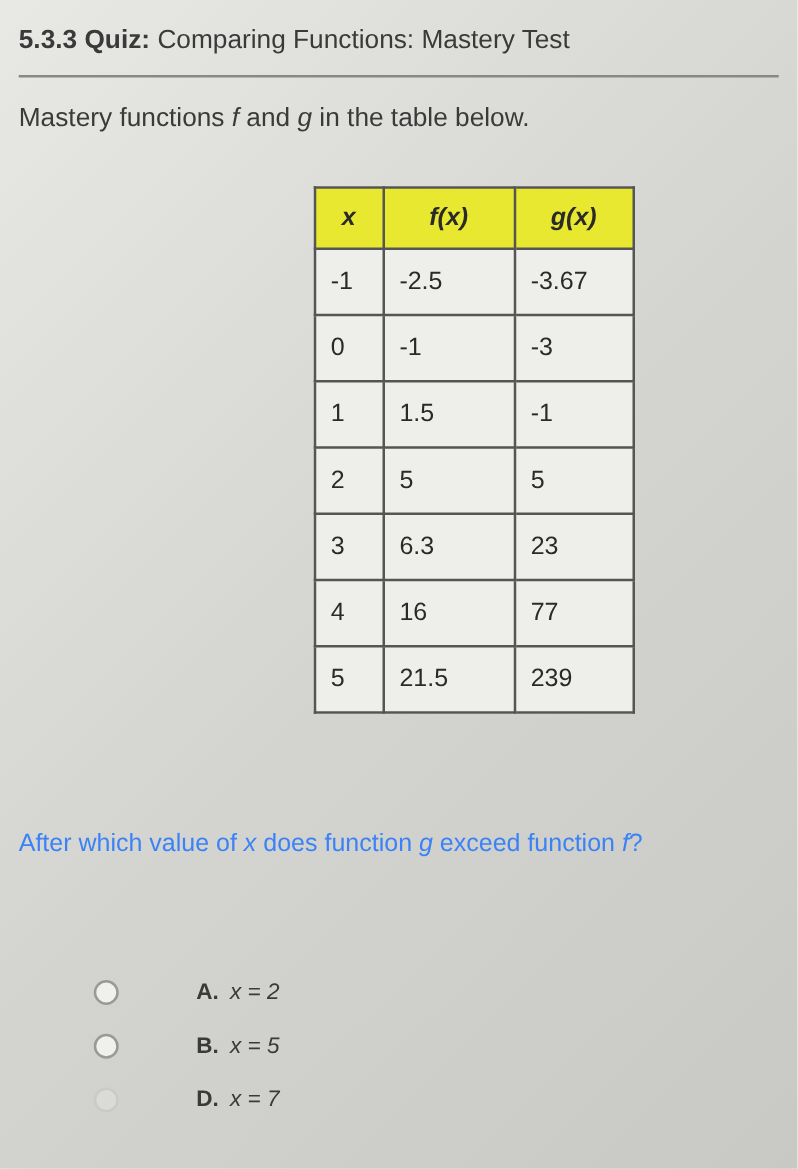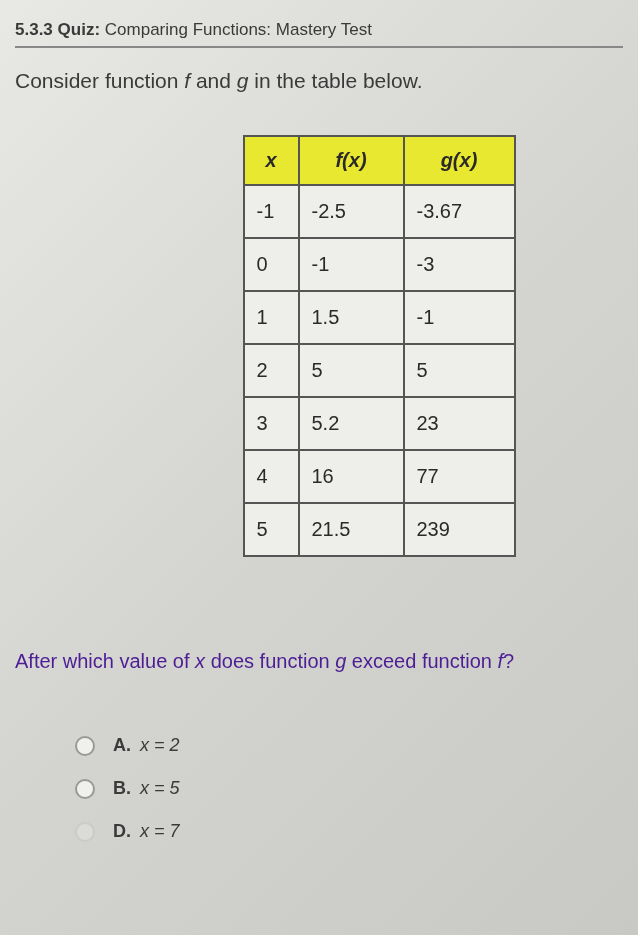--- a/index.html
+++ b/index.html
@@ -16,23 +16,23 @@
       padding: 20px 15px;
       color: #2a2a2a;
       position: relative;
     }
     
     .header-section {
       margin-bottom: 8px;
     }
     
     .quiz-title {
-      font-size: 17px;
-      color: #3a3a3a;
-      padding-bottom: 6px;
+      font-size: 21px;
+      color: #3a3a3a;
+      padding-bottom: 16px;
       border-bottom: 2px solid #888;
       margin-bottom: 18px;
     }
     
     .quiz-number {
       font-weight: bold;
     }
     
     .quiz-label {
       font-weight: bold;
@@ -83,40 +83,41 @@
     
     .col-x {
       width: 55px;
     }
     
     .col-fx {
       width: 105px;
     }
     
     .col-gx {
-      width: 111px;
+      width: 95px;
     }
     
     .question-text {
       font-size: 20px;
-      color: #4c1d95;
-      margin-bottom: 60px;
+      color: #3b82f6;
+      margin-bottom: 94px;
       line-height: 1.4;
     }
     
     .options {
       margin-left: 60px;
     }
     
     .option {
       display: flex;
       align-items: center;
       margin-bottom: 22px;
       font-size: 18px;
       color: #3a3a3a;
+      gap: 44px;
     }
     
     .radio-circle {
       width: 20px;
       height: 20px;
       border: 2px solid #999;
       border-radius: 50%;
       margin-right: 18px;
       flex-shrink: 0;
       background: #f0f0ec;
@@ -141,21 +142,21 @@
 
 <div class="header-section">
   <div class="quiz-title">
     <span class="quiz-number">5.3.3</span>
     <span class="quiz-label">Quiz:</span>
     <span>Comparing Functions: Mastery Test</span>
   </div>
 </div>
 
 <div class="instruction">
-  <span>Consider function </span><span class="italic-var">f</span><span> and </span><span class="italic-var">g</span><span> in the table below.</span>
+  <span>Mastery functions </span><span class="italic-var">f</span><span> and </span><span class="italic-var">g</span><span> in the table below.</span>
 </div>
 
 <div class="table-container">
   <table>
     <thead>
       <tr>
         <th class="col-x">x</th>
         <th class="col-fx">f(x)</th>
         <th class="col-gx">g(x)</th>
       </tr>
@@ -176,21 +177,21 @@
         <td class="col-fx">1.5</td>
         <td class="col-gx">-1</td>
       </tr>
       <tr>
         <td class="col-x">2</td>
         <td class="col-fx">5</td>
         <td class="col-gx">5</td>
       </tr>
       <tr>
         <td class="col-x">3</td>
-        <td class="col-fx">5.2</td>
+        <td class="col-fx">6.3</td>
         <td class="col-gx">23</td>
       </tr>
       <tr>
         <td class="col-x">4</td>
         <td class="col-fx">16</td>
         <td class="col-gx">77</td>
       </tr>
       <tr>
         <td class="col-x">5</td>
         <td class="col-fx">21.5</td>

